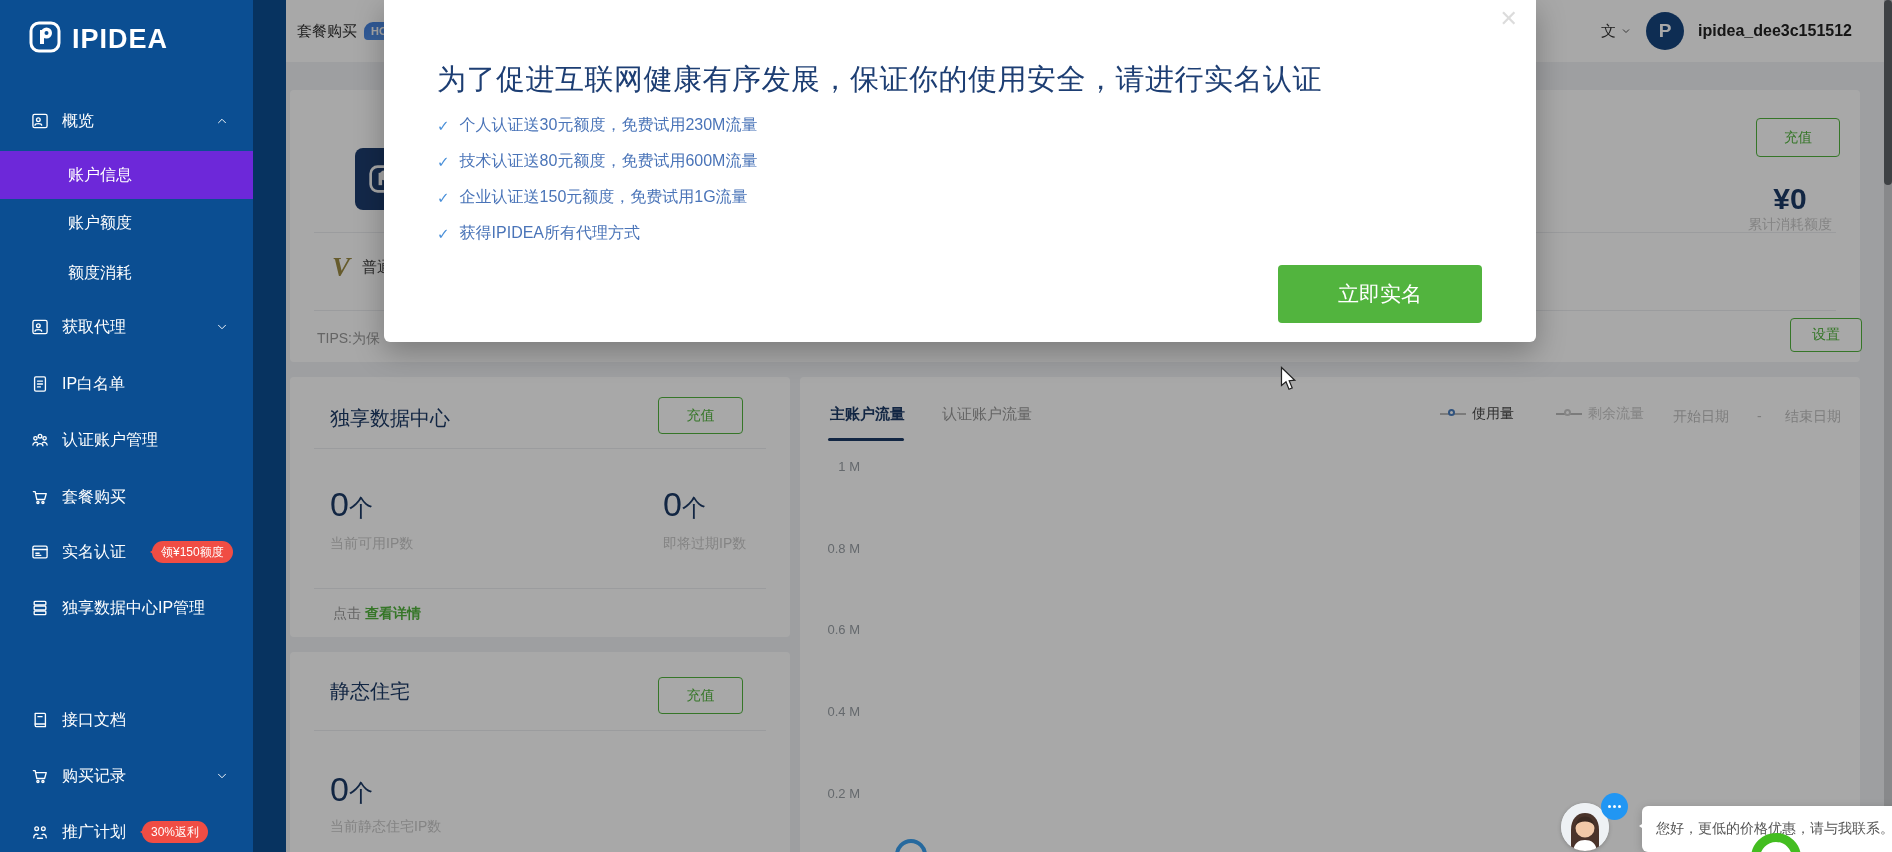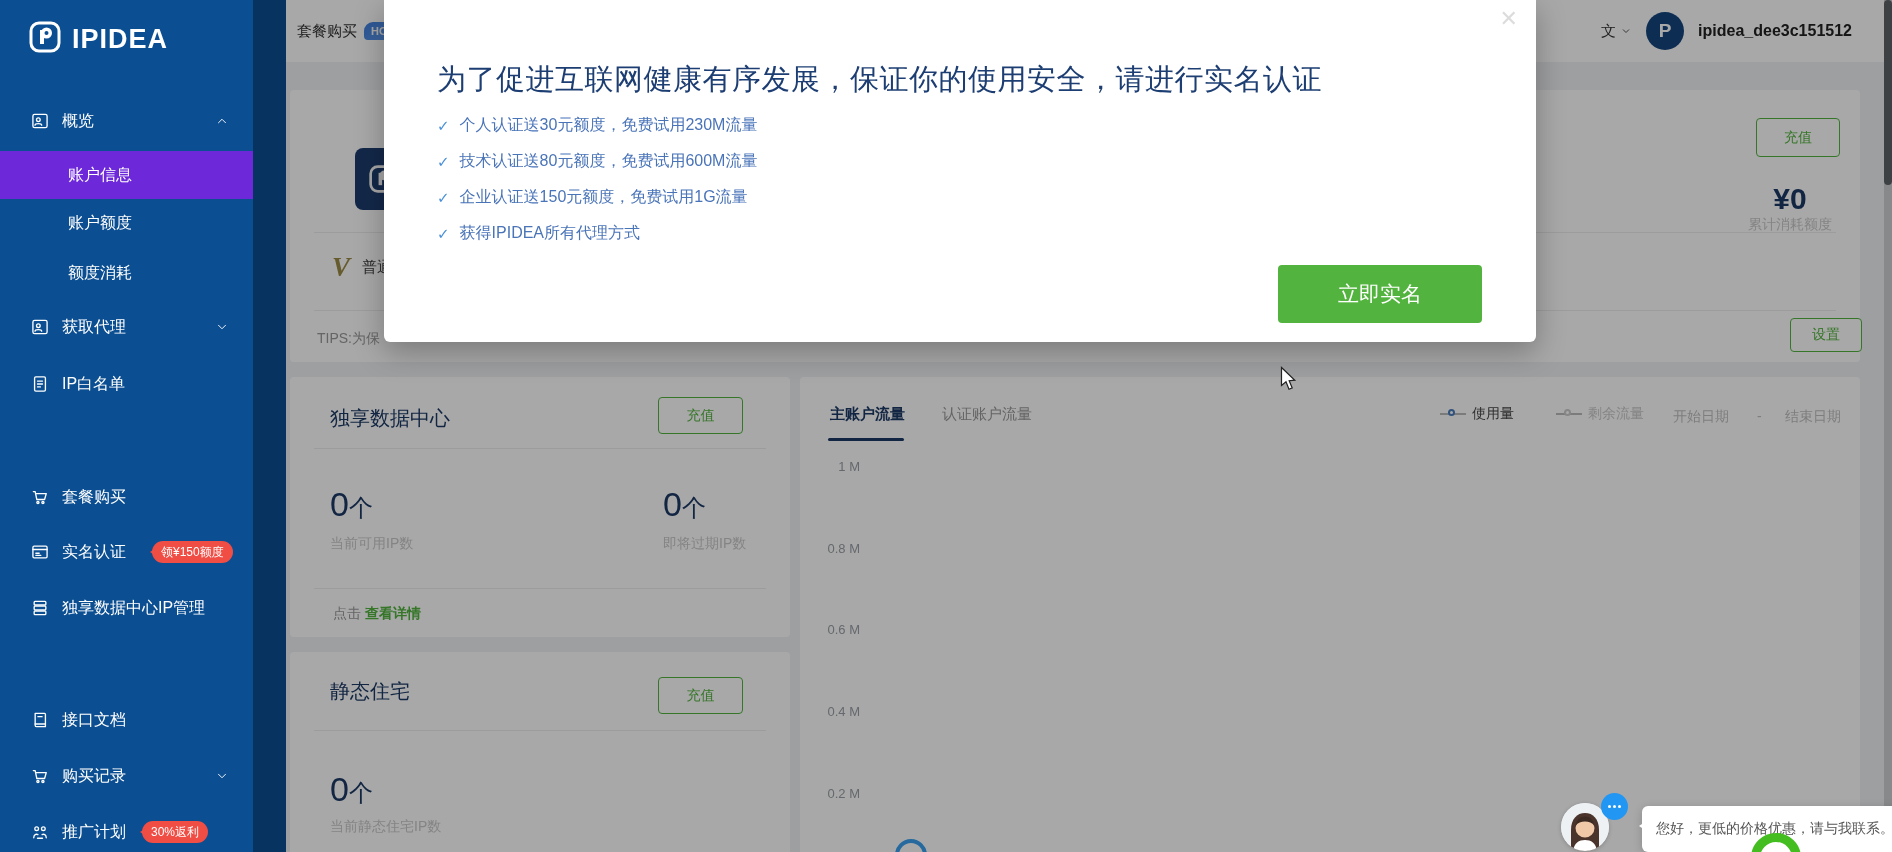--- a/index.html
+++ b/index.html
@@ -158,20 +158,31 @@
     <div class="srow" style="top:362px">
       <span class="ic">
           <svg class="oicon" width="20" height="20" viewBox="0 0 24 24">
             <rect x="5.5" y="3.5" width="13" height="17" rx="1.5"></rect>
             <path d="M9 8.5h6M9 12h6M9 15.5h3.5"></path>
           </svg>
         </span>
       <span class="lbl">IP白名单</span>
     </div>
 
+    <div class="srow" style="top:418px">
+      <span class="ic">
+          <svg class="oicon" width="20" height="20" viewBox="0 0 24 24">
+            <circle cx="12" cy="7.5" r="2.2"></circle>
+            <circle cx="6.5" cy="10" r="2"></circle>
+            <circle cx="17.5" cy="10" r="2"></circle>
+            <path d="M3.5 18c0-3 3.5-4 5.5-2.7M20.5 18c0-3-3.5-4-5.5-2.7M8.5 19c0-3.6 7-3.6 7 0"></path>
+          </svg>
+        </span>
+      <span class="lbl">认证账户管理</span>
+    </div>
 
     <div class="srow" style="top:475px">
       <span class="ic">
           <svg class="oicon" width="20" height="20" viewBox="0 0 24 24">
             <path d="M4 5.5h2.2l2 9.5h9.3l2-7H7"></path>
             <circle cx="9.5" cy="18.5" r="1.3"></circle>
             <circle cx="15.5" cy="18.5" r="1.3"></circle>
           </svg>
         </span>
       <span class="lbl">套餐购买</span>

